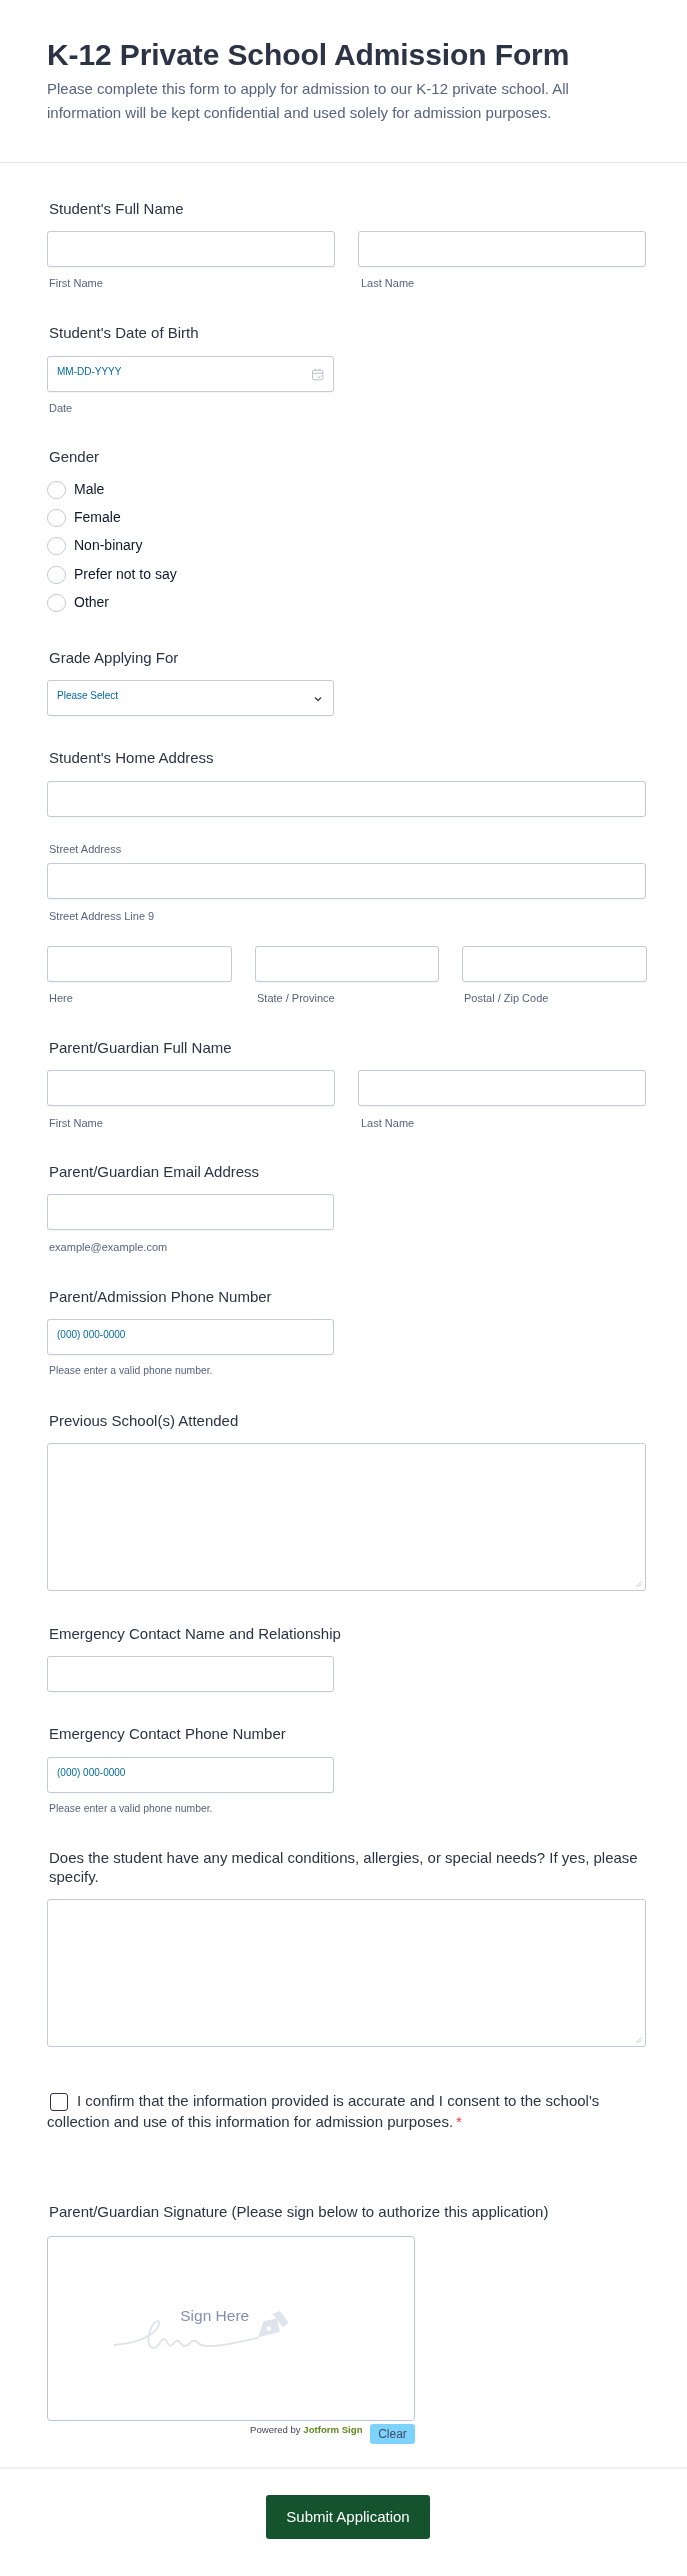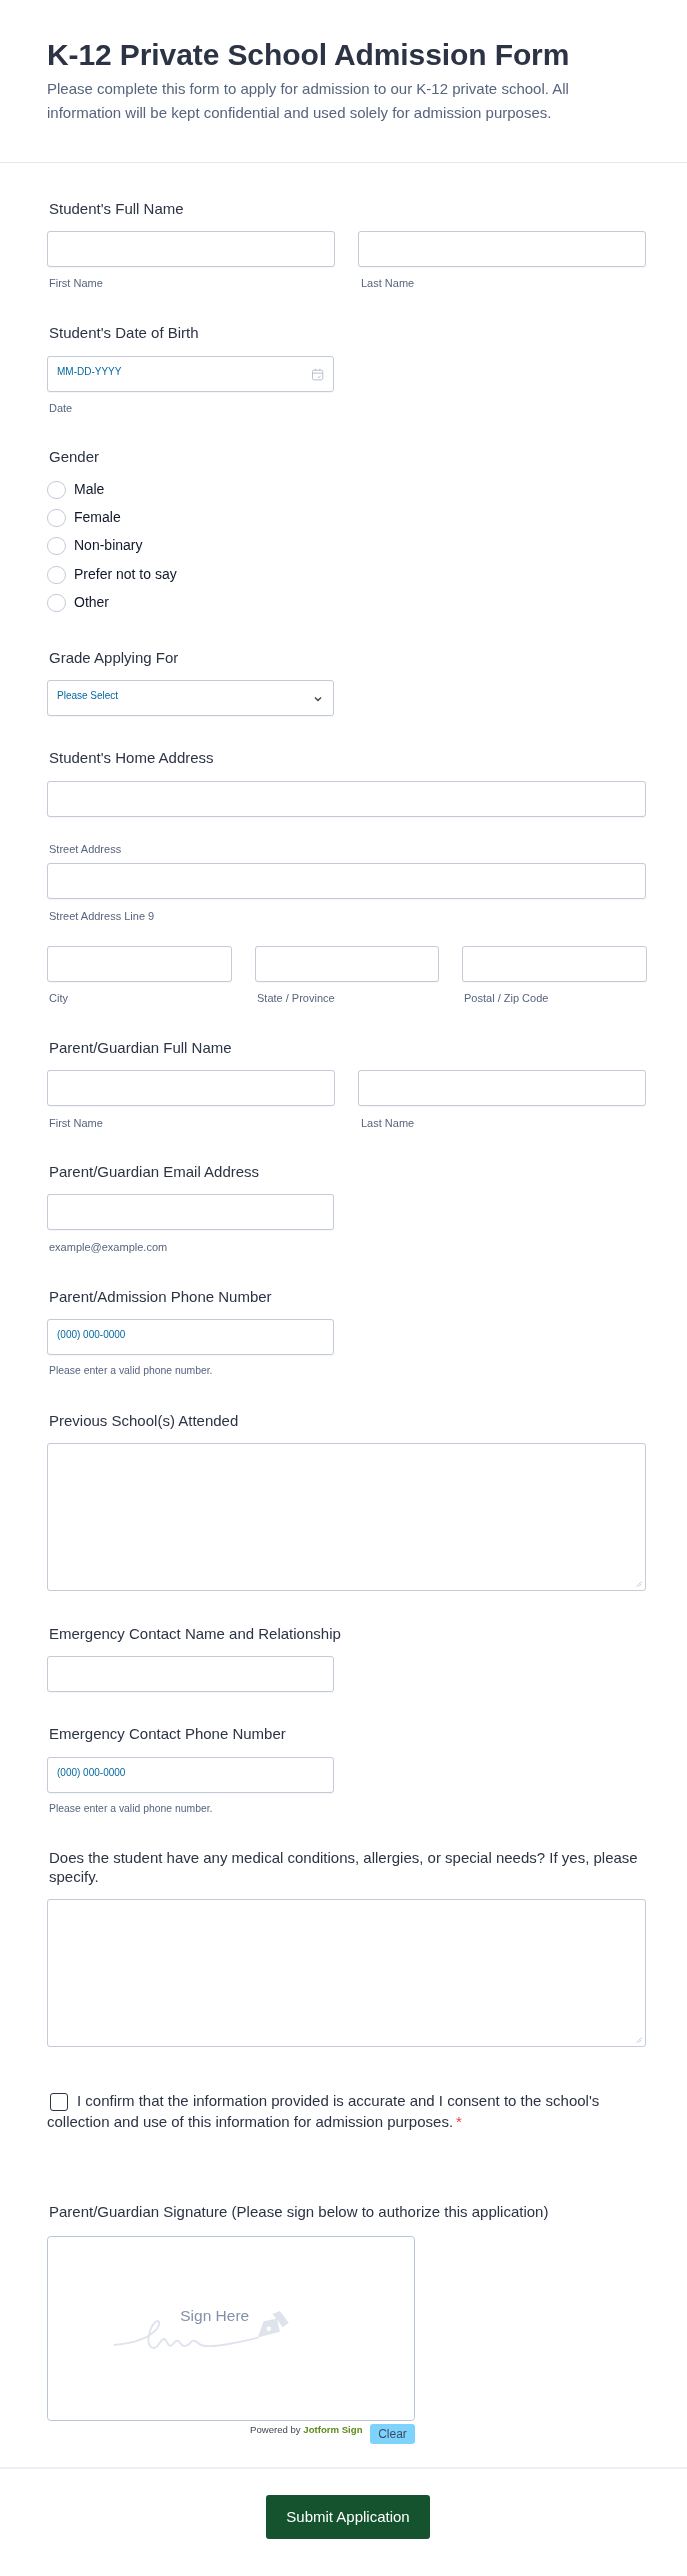--- a/index.html
+++ b/index.html
@@ -98,21 +98,21 @@
 </div>
 
 <div class="label" style="top:749px;">Student's Home Address</div>
 <div class="input" style="left:47px;top:781px;width:599px;"></div>
 <div class="sublabel" style="left:49px;top:828px;margin-top:15px;">Street Address</div>
 <div class="input" style="left:47px;top:863px;width:599px;"></div>
 <div class="sublabel" style="left:49px;top:910px;">Street Address Line 9</div>
 <div class="input" style="left:47px;top:946px;width:185px;"></div>
 <div class="input" style="left:255px;top:946px;width:184px;"></div>
 <div class="input" style="left:462px;top:946px;width:185px;"></div>
-<div class="sublabel" style="left:49px;top:992px;">City</div>
+<div class="sublabel" style="left:49px;top:992px;">Here</div>
 <div class="sublabel" style="left:257px;top:992px;">State / Province</div>
 <div class="sublabel" style="left:464px;top:992px;">Postal / Zip Code</div>
 
 <div class="label" style="top:1039px;">Parent/Guardian Full Name</div>
 <div class="input" style="left:47px;top:1070px;width:288px;"></div>
 <div class="input" style="left:358px;top:1070px;width:288px;"></div>
 <div class="sublabel" style="left:49px;top:1117px;">First Name</div>
 <div class="sublabel" style="left:361px;top:1117px;">Last Name</div>
 
 <div class="label" style="top:1163px;">Parent/Guardian Email Address</div>

